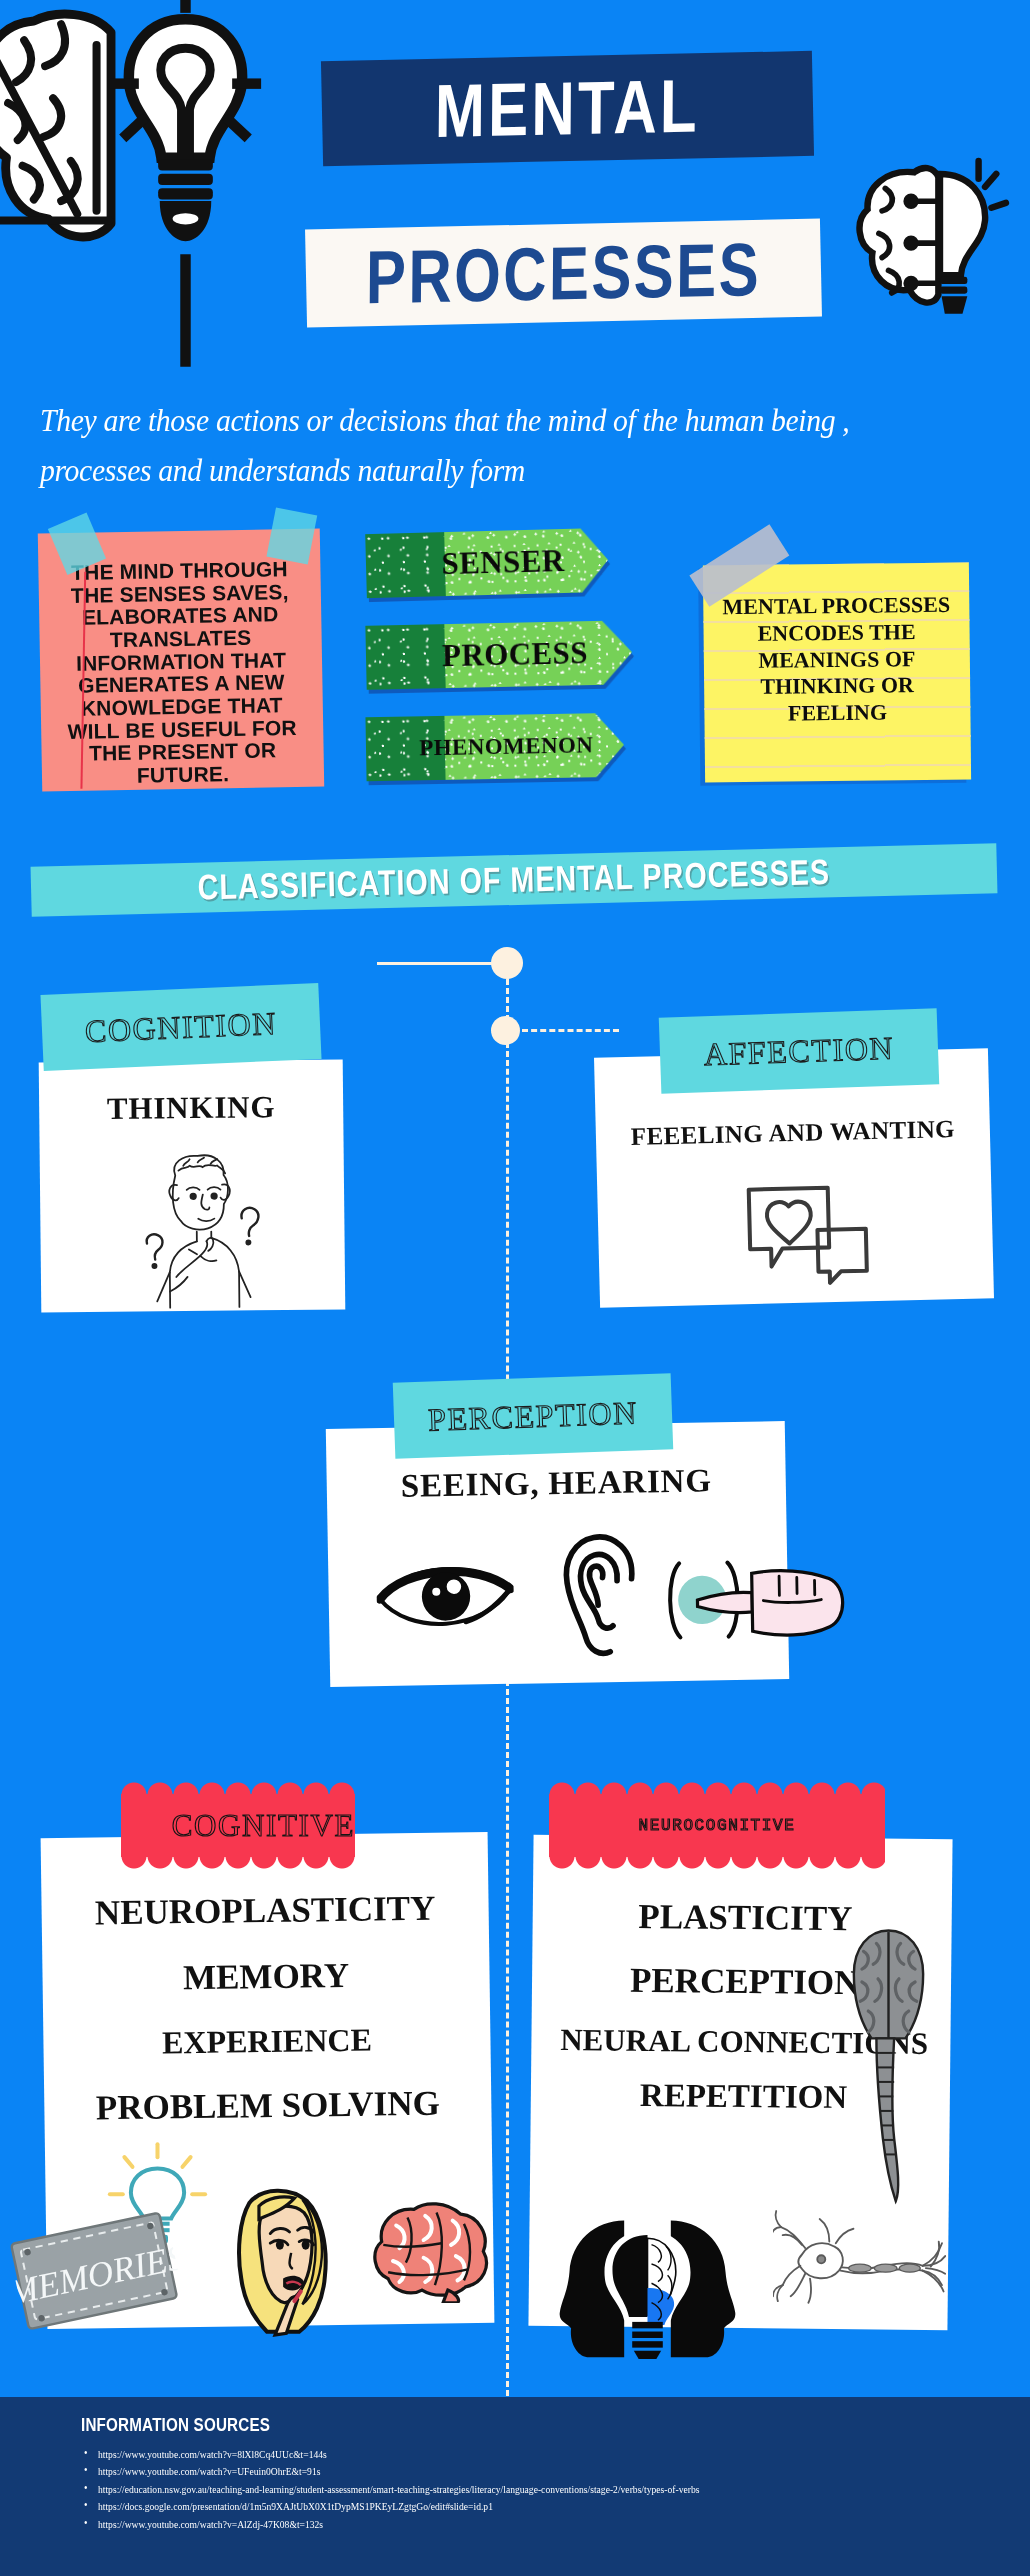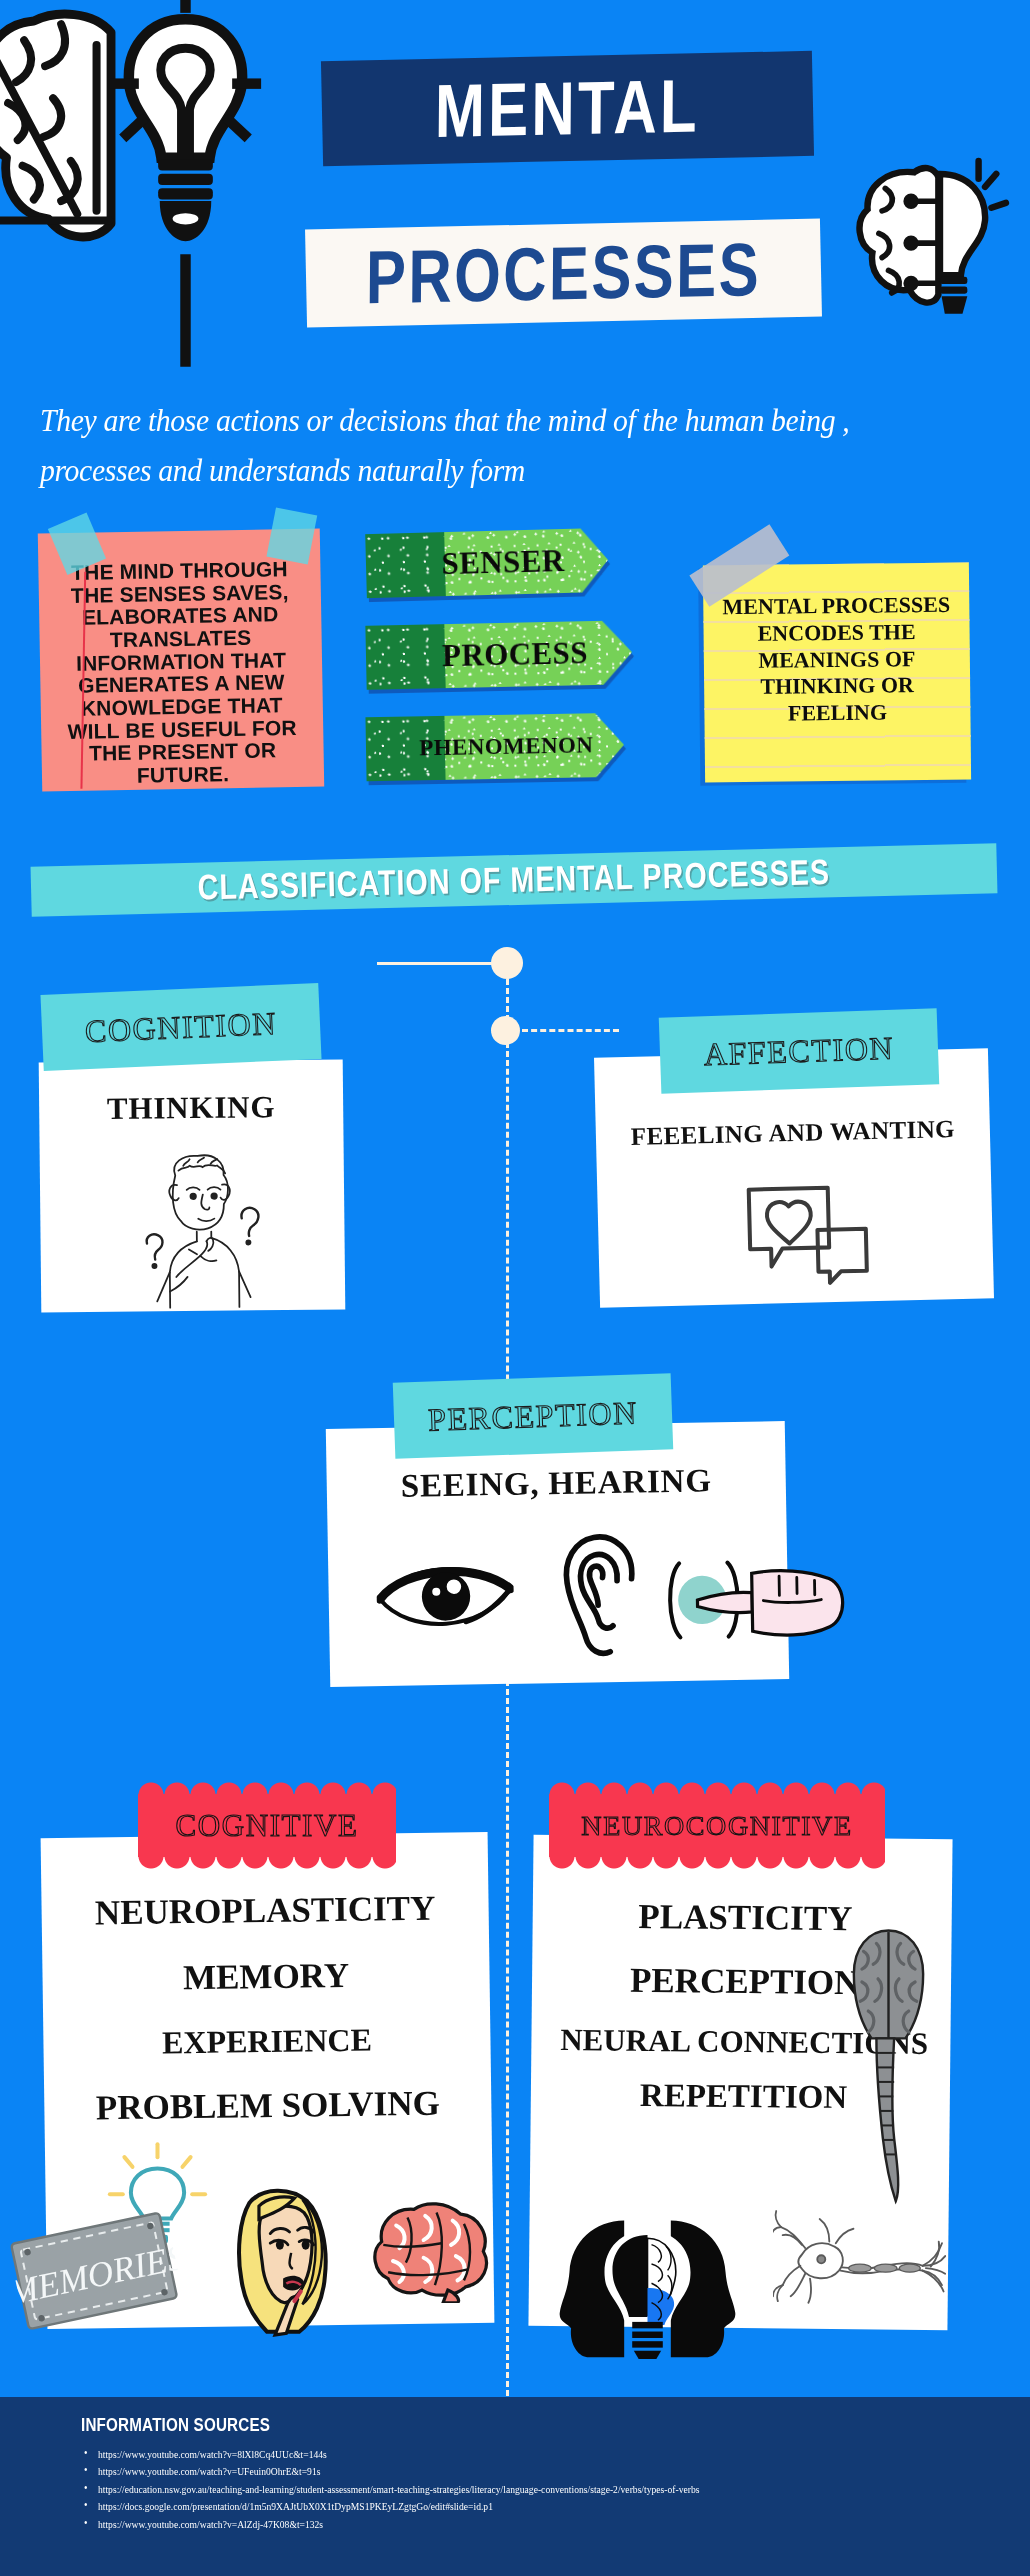--- a/index.html
+++ b/index.html
@@ -223,35 +223,35 @@
   }
   .chip-red::before { top: -12px; transform: scaleY(-1); }
   .chip-red::after  { bottom: -12px; }
   .chip-red span {
     font-family: "Liberation Serif", serif;
     letter-spacing: 1.6px; color: transparent;
     -webkit-text-stroke: 1.1px #151515;
     white-space: nowrap;
   }
 
-  .chip-cogv { left: 138px; top: 1794px; width: 258px; height: 63px; }
+  .chip-cogv { left: 121px; top: 1794px; width: 234px; height: 63px; justify-content: flex-end; }
   .chip-cogv span { font-size: 31px; }
   .card-cogv { left: 44px; top: 1835px; width: 447px; height: 491px; transform: rotate(-0.8deg); }
   .card-cogv .wlist { padding-top: 56px; }
   .card-cogv .wlist div {
     font-family: "Liberation Serif", serif; font-weight: bold;
     text-align: center; color: #111; margin-bottom: 26px;
   }
   .card-cogv .wlist div:nth-child(1) { font-size: 35px; }
   .card-cogv .wlist div:nth-child(2) { font-size: 35px; }
   .card-cogv .wlist div:nth-child(3) { font-size: 32px; }
   .card-cogv .wlist div:nth-child(4) { font-size: 35px; }
 
   .chip-neuro { left: 549px; top: 1794px; width: 336px; height: 63px; }
-  .chip-neuro span { font-size: 28px; }
+  .chip-neuro span { font-size: 16px; font-family: Liberation Mono, monospace; }
   .card-neuro { left: 531px; top: 1837px; width: 419px; height: 491px; transform: rotate(0.6deg); }
   .card-neuro .wlist { padding-top: 61px; padding-left: 6.4px; }
   .card-neuro .wlist div {
     font-family: "Liberation Serif", serif; font-weight: bold;
     text-align: center; color: #111; margin-bottom: 24px;
   }
   .card-neuro .wlist div:nth-child(1) { font-size: 35px; }
   .card-neuro .wlist div:nth-child(2) { font-size: 35px; }
   .card-neuro .wlist div:nth-child(3) { font-size: 31px; line-height: 1.0; margin-bottom: 21px; }
   .card-neuro .wlist div:nth-child(4) { font-size: 33px; }

